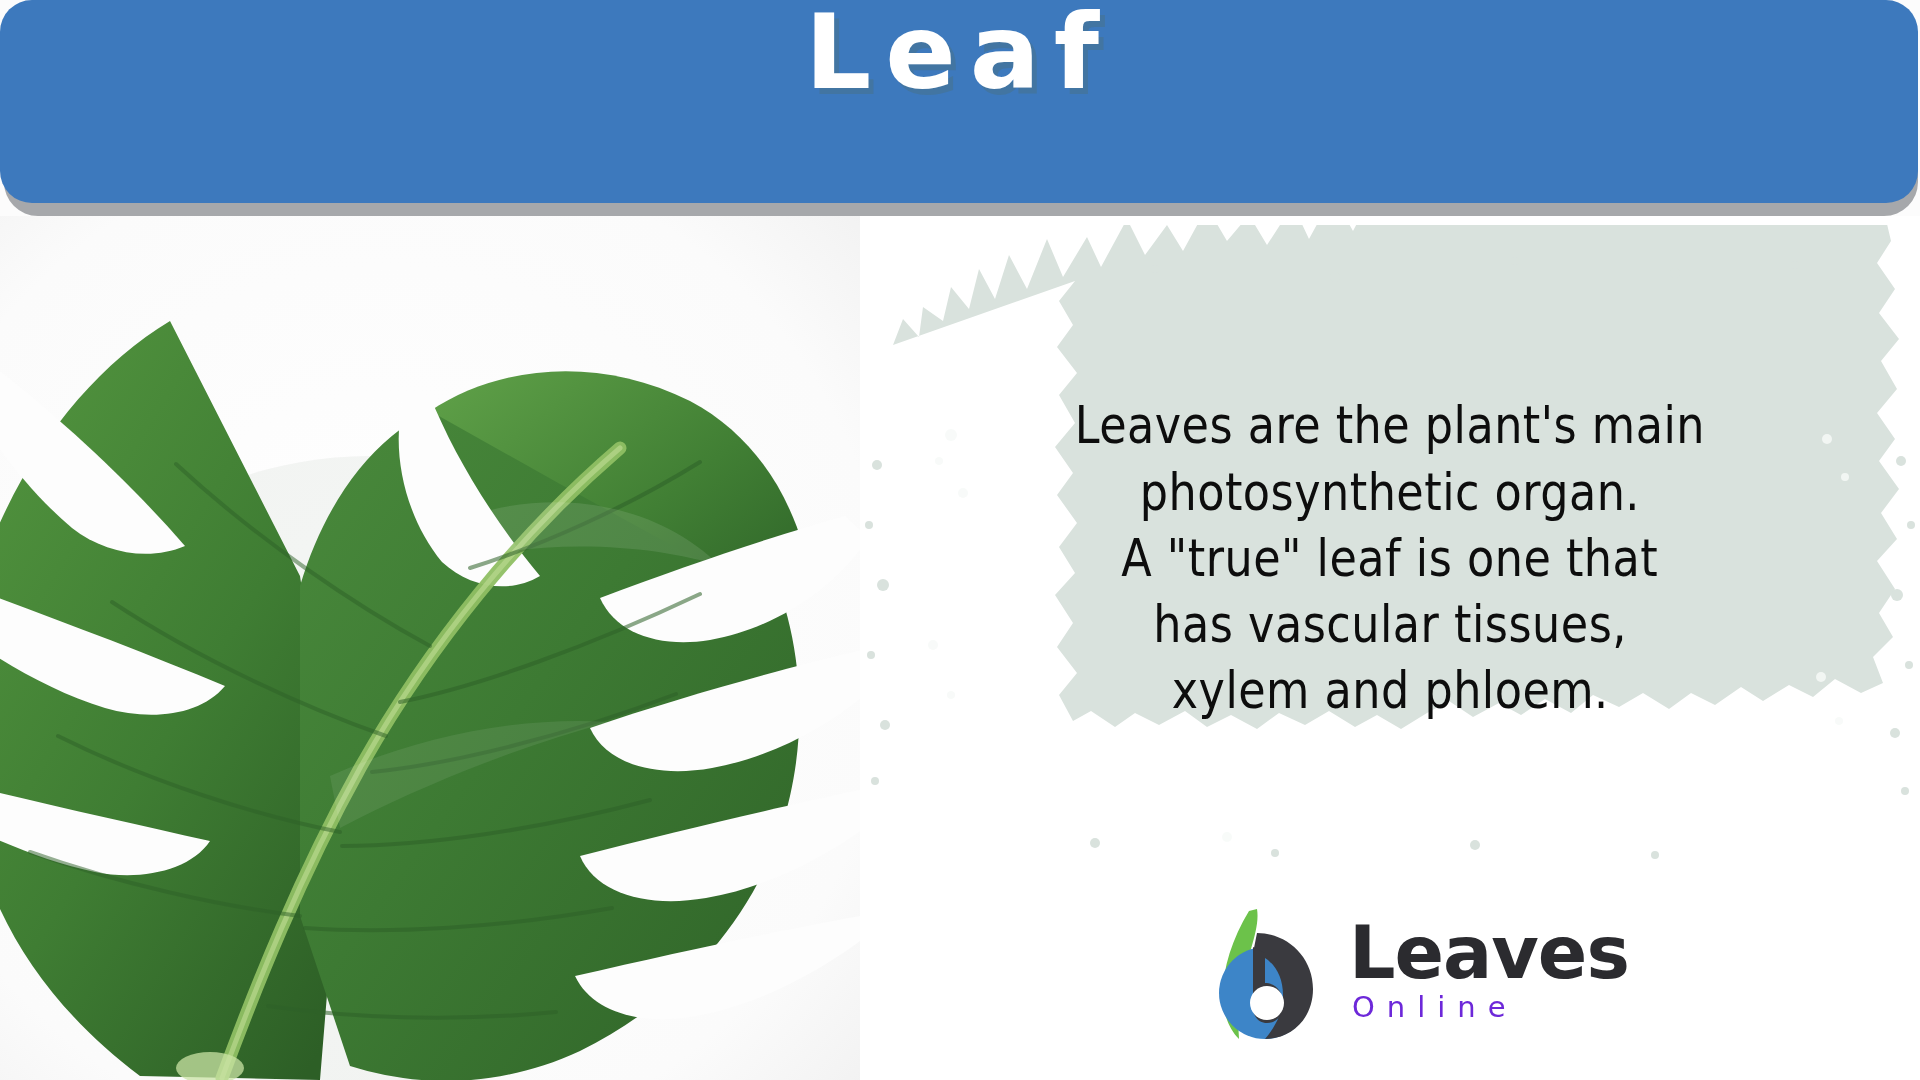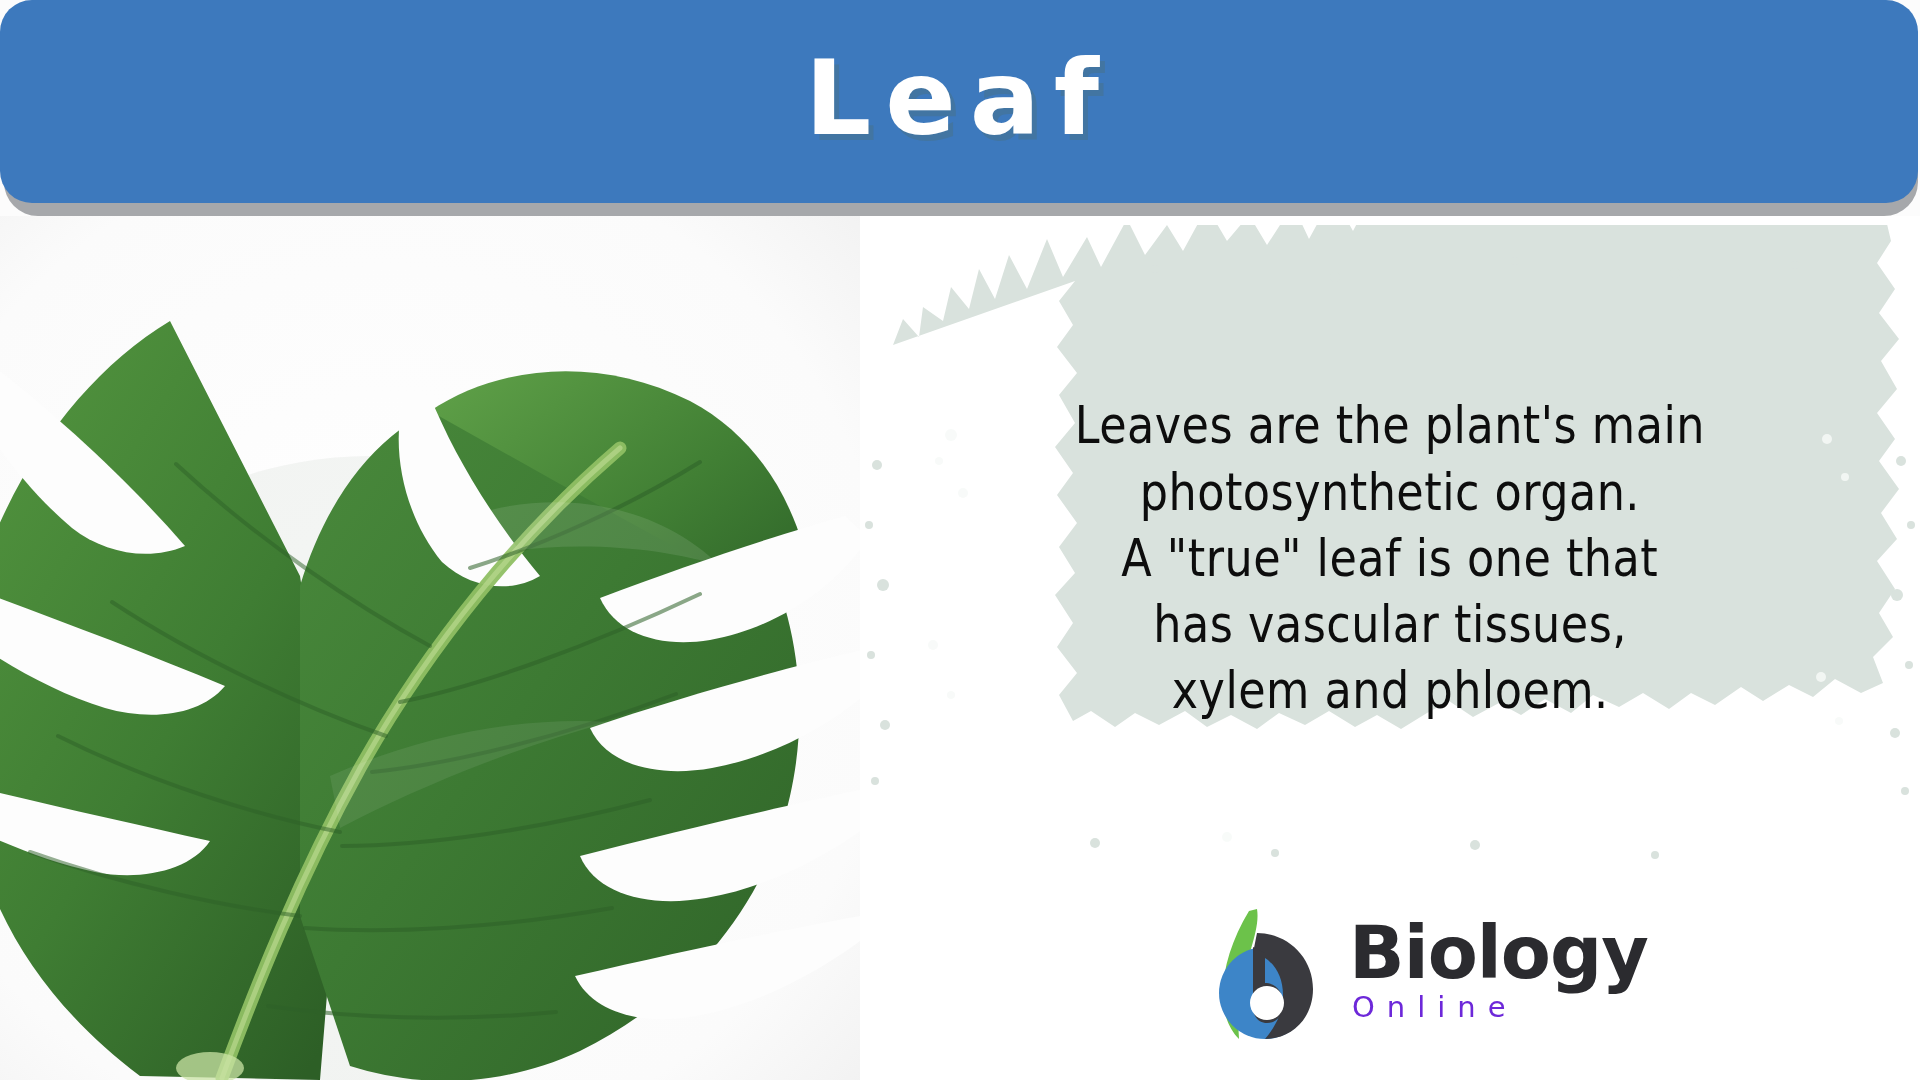--- a/index.html
+++ b/index.html
@@ -18,21 +18,21 @@
   }
   .banner-shadow{
     position:absolute;left:4px;top:8px;width:1914px;height:208px;
     background:#a6a8ab;
     border-radius:34px;
   }
   .banner{
     position:absolute;left:0px;top:0px;width:1918px;height:203px;
     background:#3d79bd;
     border-radius:32px;
-    display:flex;align-items:center;justify-content:center;
+    display:flex;align-items:flex-start;justify-content:center;
   }
   .banner-title{
     color:#ffffff;
     font-family:"DejaVu Sans","Liberation Sans",sans-serif;
     font-weight:700;
     font-size:104px;
     letter-spacing:14px;
     line-height:1;
     padding-bottom:8px;
     text-shadow:5px 6px 0 rgba(80,110,100,0.30);
@@ -281,18 +281,18 @@
 
         <path d="M44 26 C 74 26, 100 50, 100 82 C 100 112, 78 132, 52 132
                  C 62 120, 70 106, 70 88 C 70 66, 58 50, 40 46 Z" fill="#3a3a3f"></path>
         <path d="M40 40 L 40 100 C 40 110, 46 116, 54 116 C 64 116, 70 108, 70 96
                  C 70 84, 62 76, 52 76 L 52 46 Z" fill="#3a3a3f"></path>
 
         <circle cx="54" cy="96" r="17" fill="#ffffff"></circle>
       </svg>
     </div>
     <div class="logo-words">
-      <div class="logo-biology">Biology</div>
+      <div class="logo-biology">Leaves</div>
       <div class="logo-online">Online</div>
     </div>
   </div>
 
 </div>
 
 </body></html>

